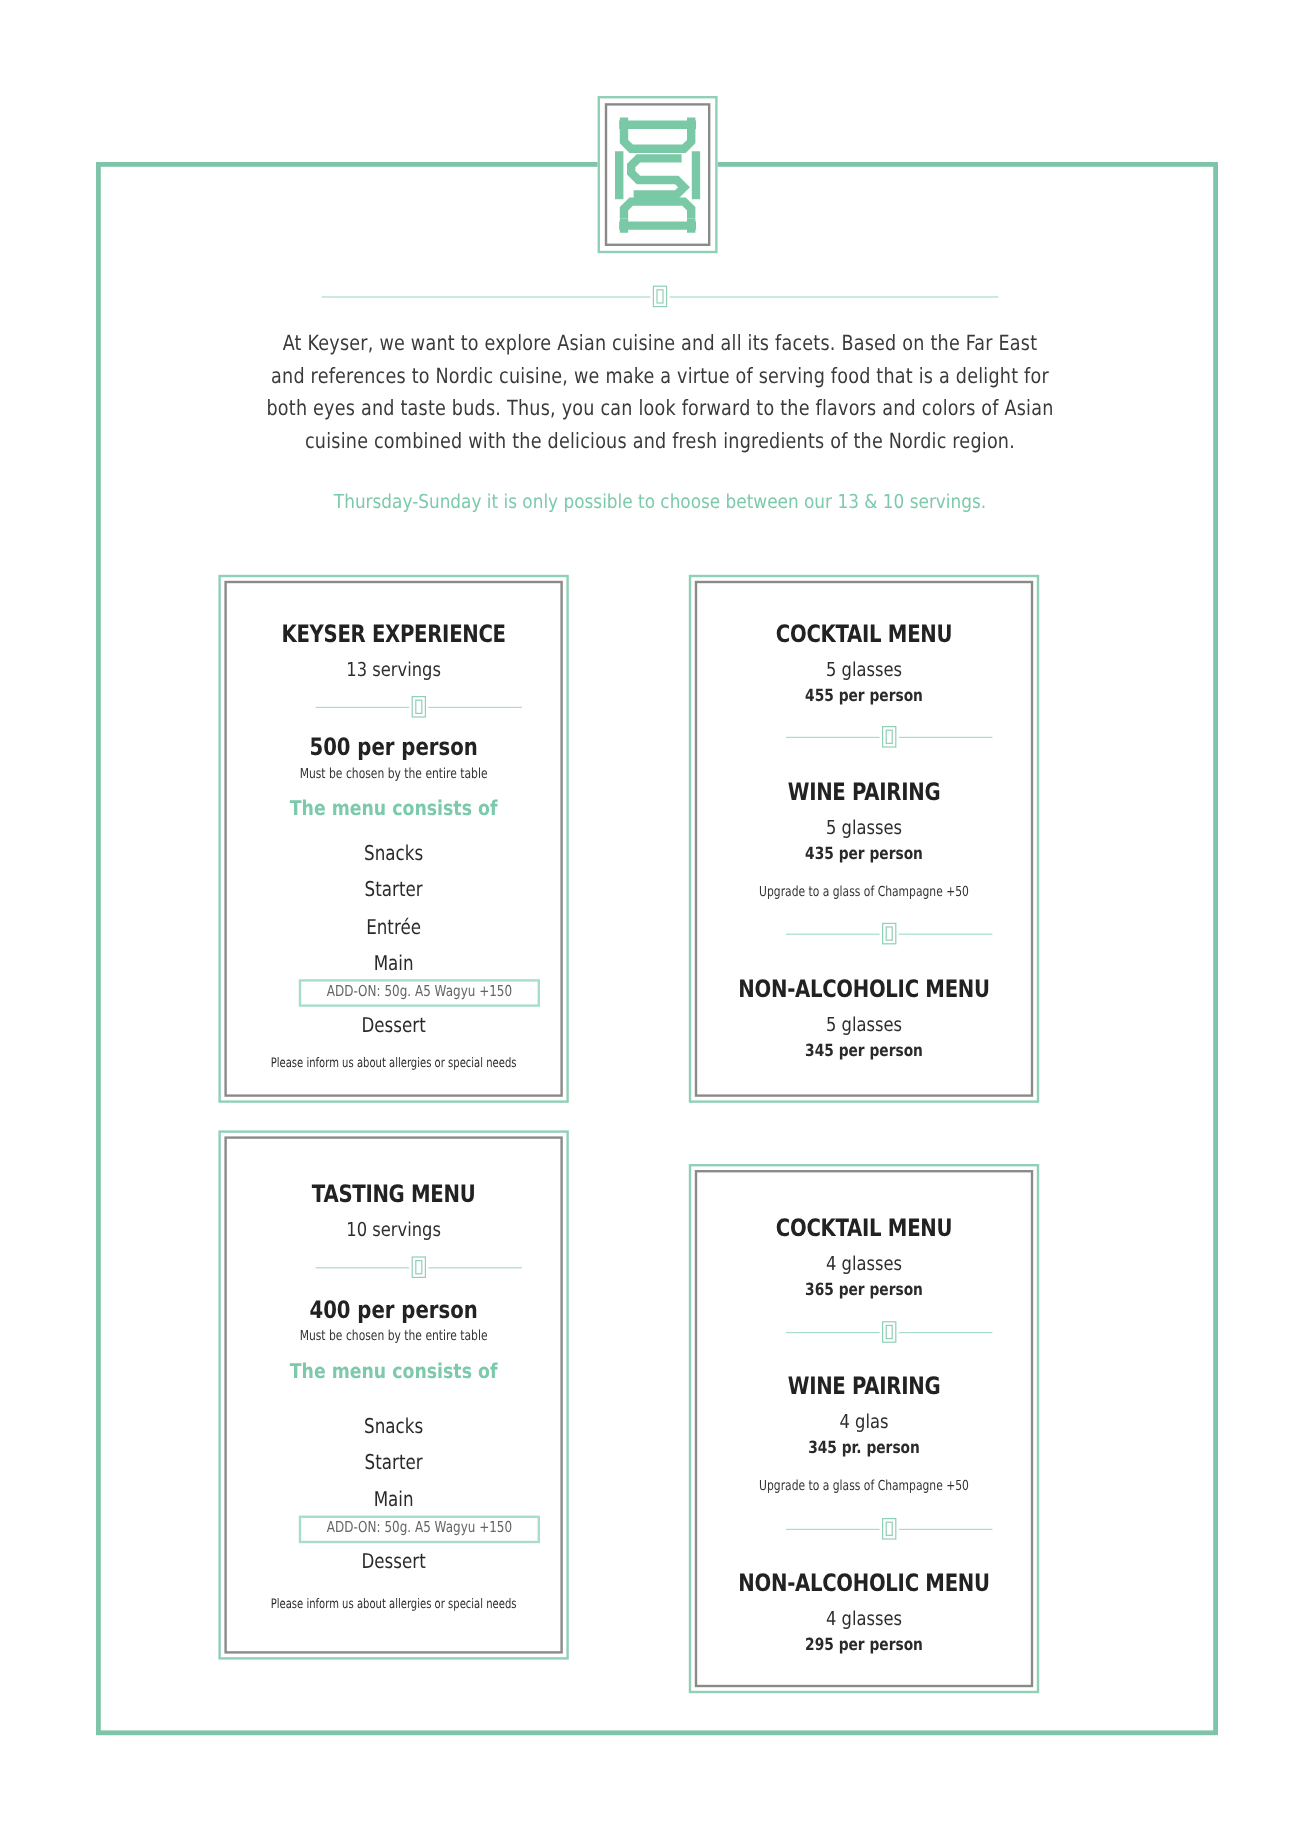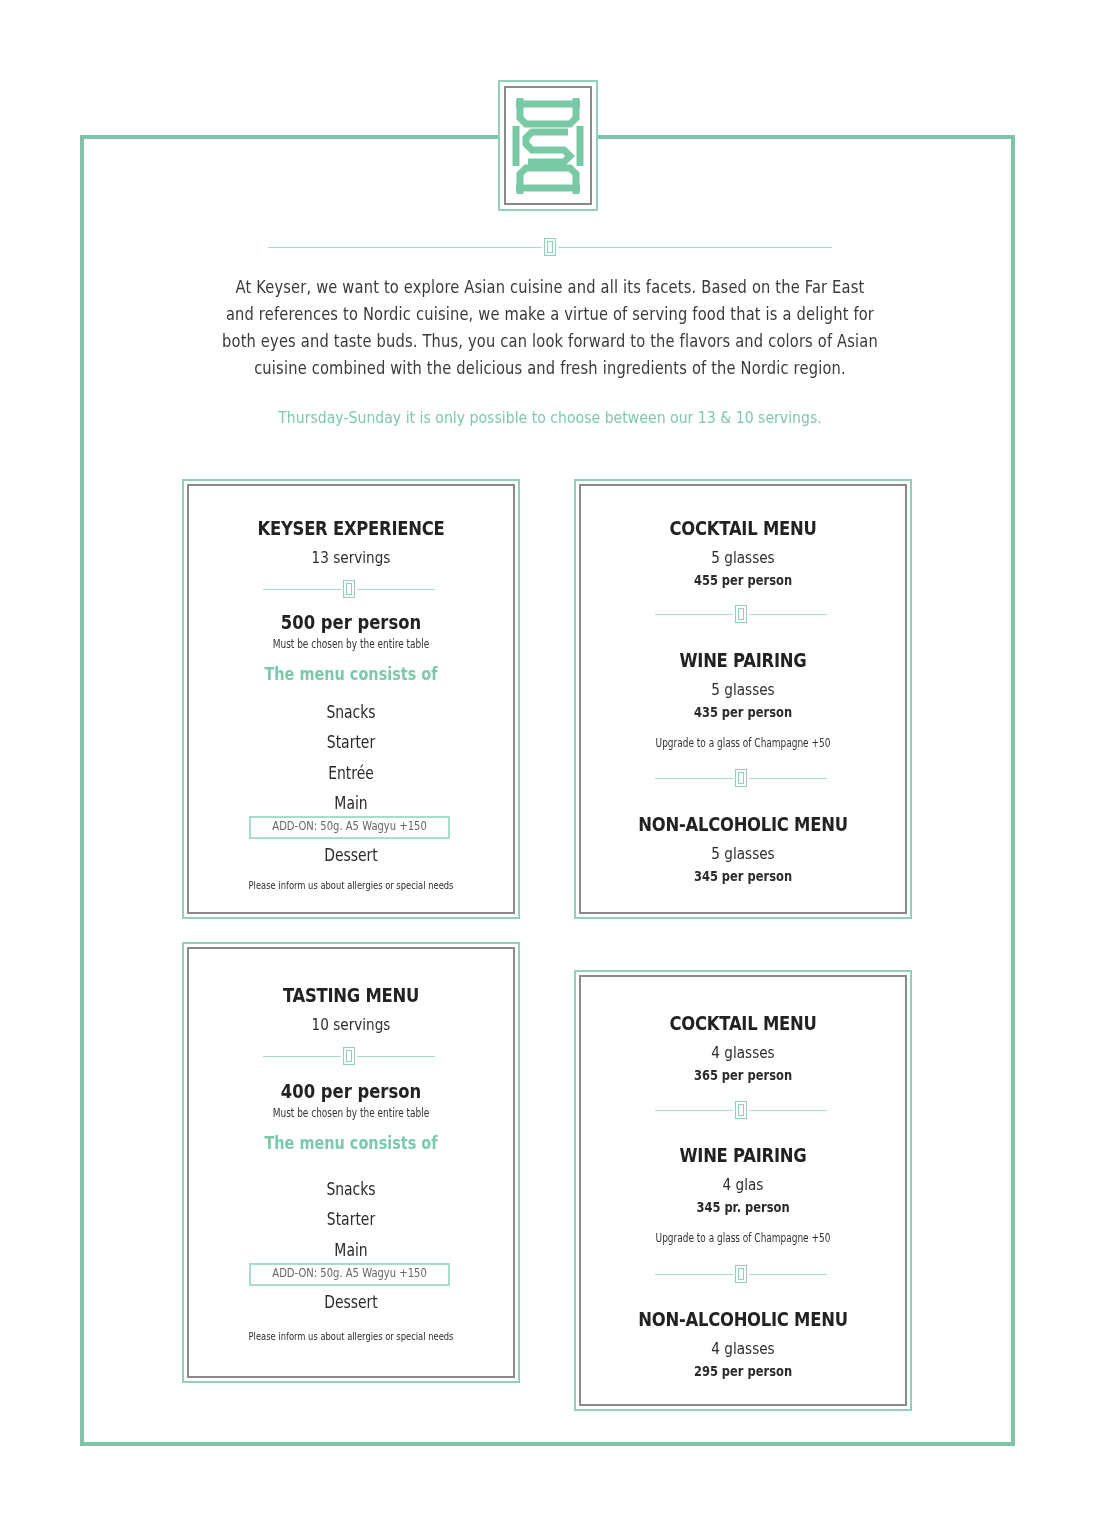--- a/index.html
+++ b/index.html
@@ -37,21 +37,21 @@
       line-height: 27px; color: #3a3a3a; letter-spacing: 0.2px;
       font-stretch: condensed; transform: scaleX(0.93); transform-origin: center top;
     }
     .notice {
       position: absolute; left: 180px; top: 408px; width: 740px;
       text-align: center; font-family: "DejaVu Sans", sans-serif; font-size: 16px;
       color: #7cc9ab; transform: scaleX(0.88); transform-origin: center top;
     }
 
     .card {
-      position: absolute; width: 338px; background: #fff;
+      position: absolute; width: 292px; background: #fff;
       border: 2px solid #8fd0b6; padding: 3px;
     }
     .card-inner {
       width: 100%; height: 100%; border: 2px solid #8a8a8a;
       text-align: center; position: relative;
     }
     .c1 { left: 182px; top: 479px; height: 440px; }
     .c2 { left: 574px; top: 479px; height: 440px; }
     .c3 { left: 182px; top: 942px; height: 441px; }
     .c4 { left: 574px; top: 970px; height: 441px; }

